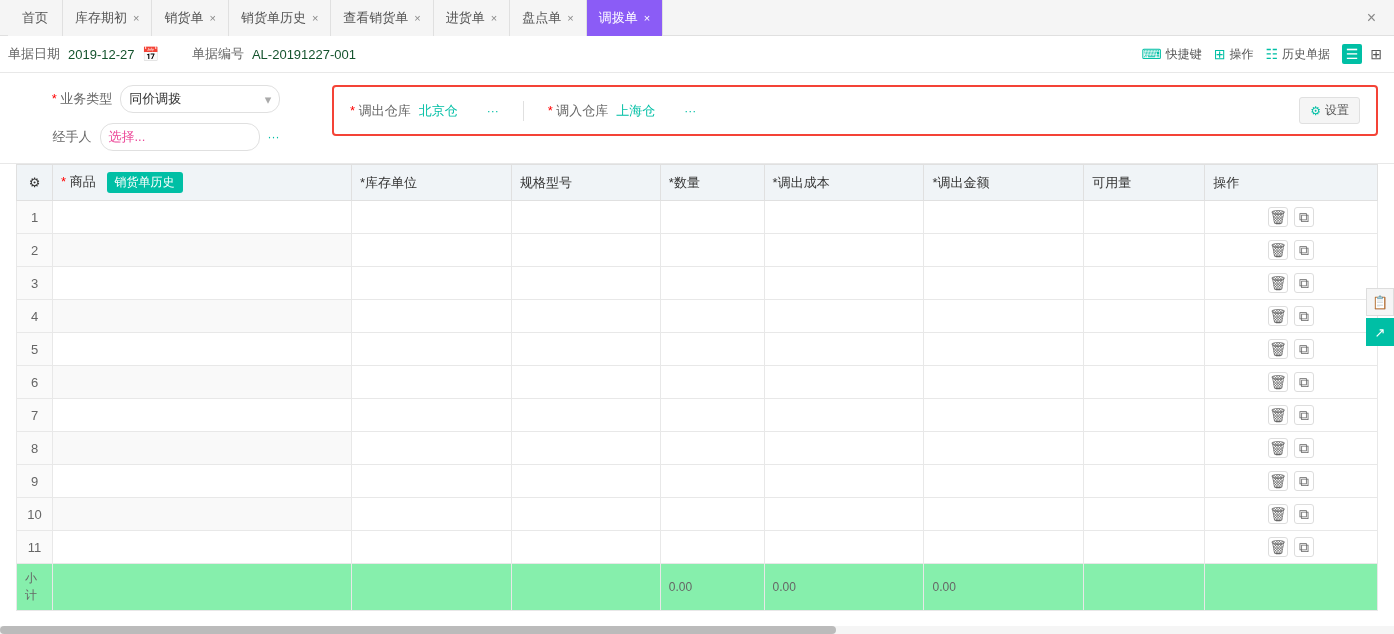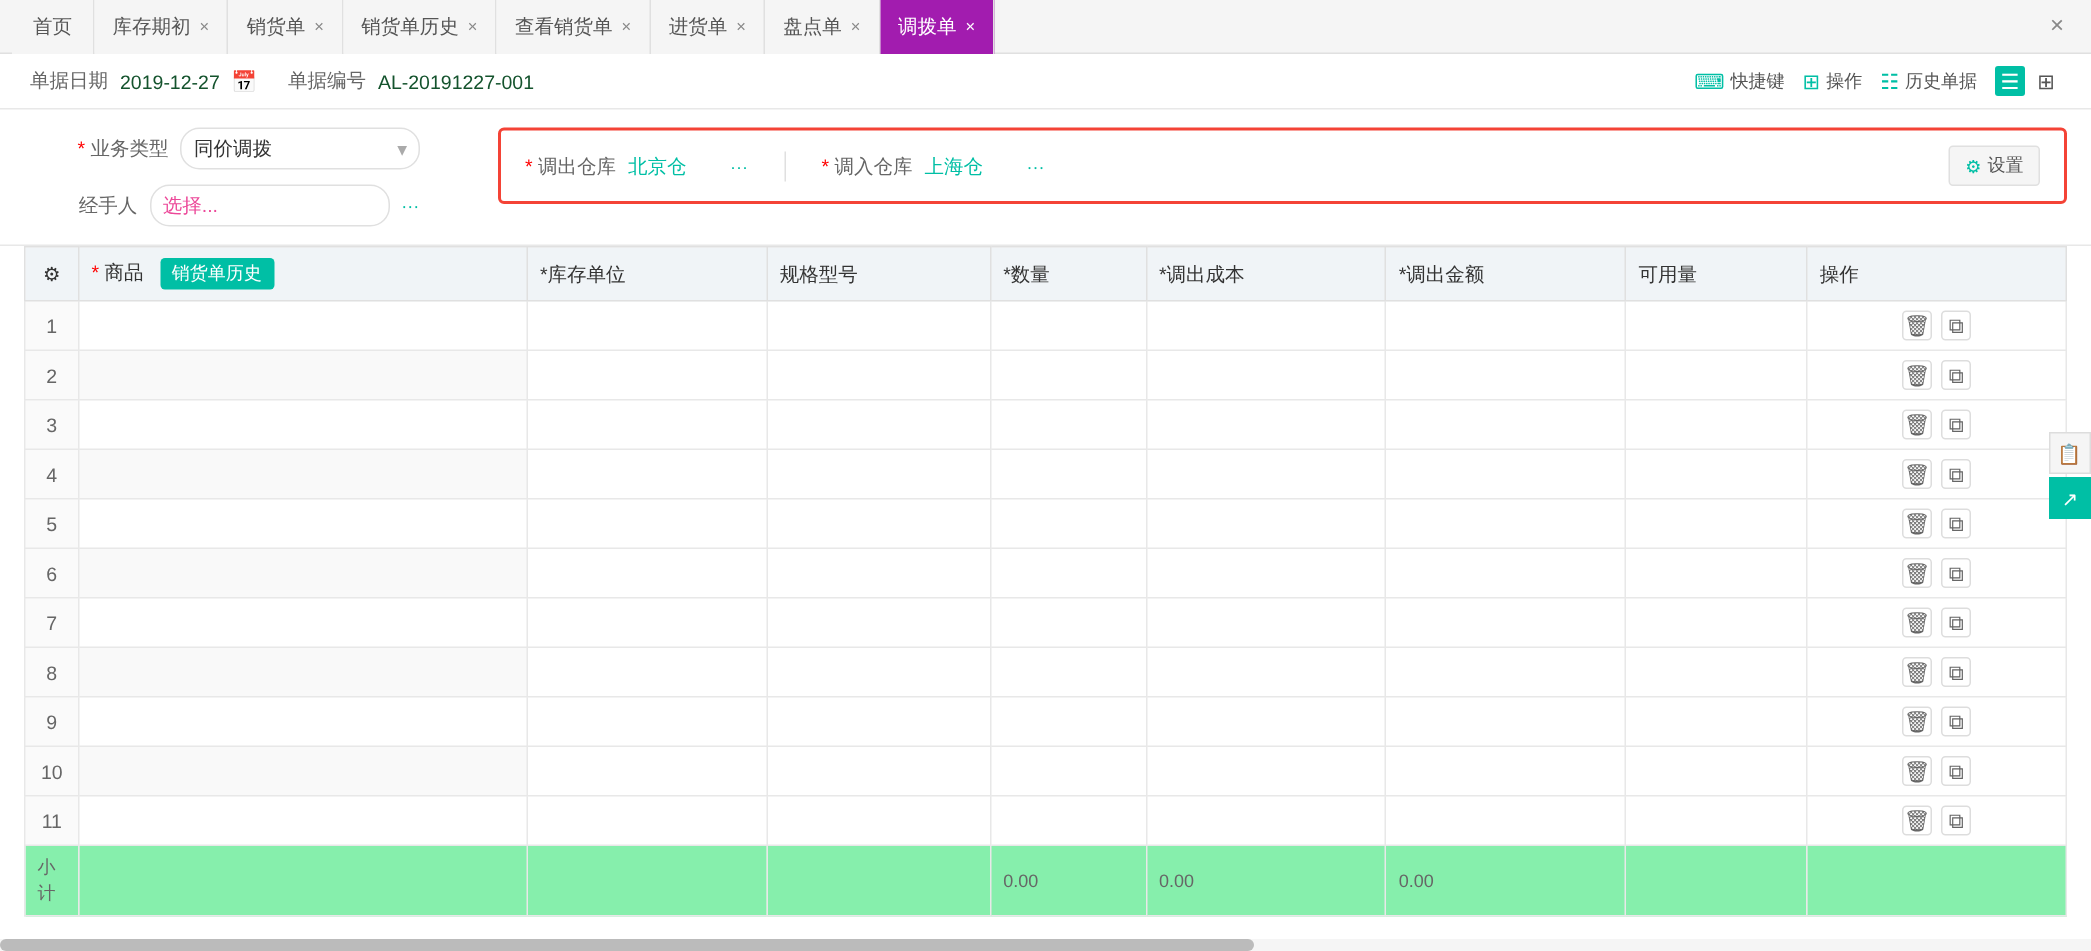--- a/index.html
+++ b/index.html
@@ -20,21 +20,21 @@
       padding: 0 12px;
       height: 36px;
       font-size: 13px;
       cursor: pointer;
       color: #555;
       border-right: 1px solid #e0e0e0;
       white-space: nowrap;
       background: #f5f5f5;
     }
     .tab.active {
-      background: #a21caf;
+      background: #8b5cf6;
       color: #fff;
     }
     .tab .close-btn {
       margin-left: 6px;
       font-size: 11px;
       color: #888;
       cursor: pointer;
     }
     .tab.active .close-btn {
       color: #fff;
@@ -52,24 +52,24 @@
       padding: 0 10px;
       font-size: 16px;
       cursor: pointer;
       color: #888;
     }
 
     
     .toolbar {
       display: flex;
       align-items: center;
-      padding: 8px 20px;
+      padding: 8px 8px;
       border-bottom: 1px solid #e8e8e8;
       background: #fff;
-      gap: 20px;
+      gap: 32px;
       text-align: center;
     }
     .toolbar-group {
       display: flex;
       align-items: center;
       gap: 8px;
     }
     .toolbar-label {
       color: #666;
       font-size: 13px;

